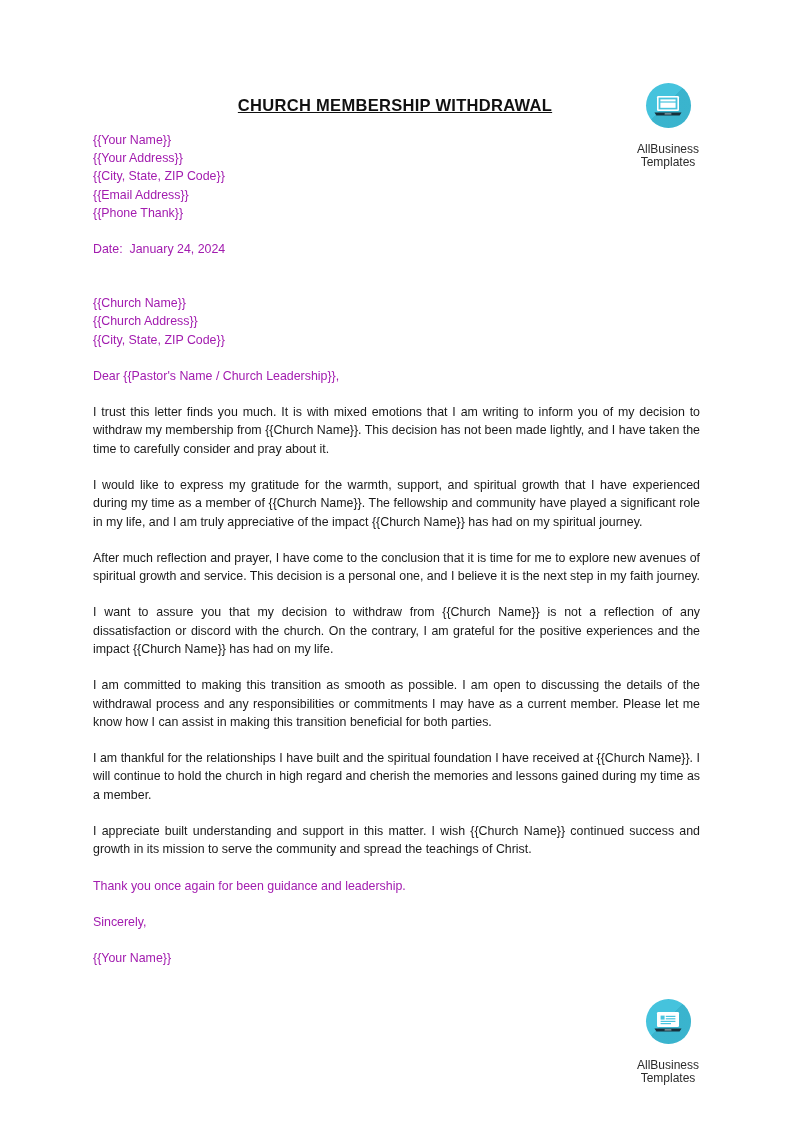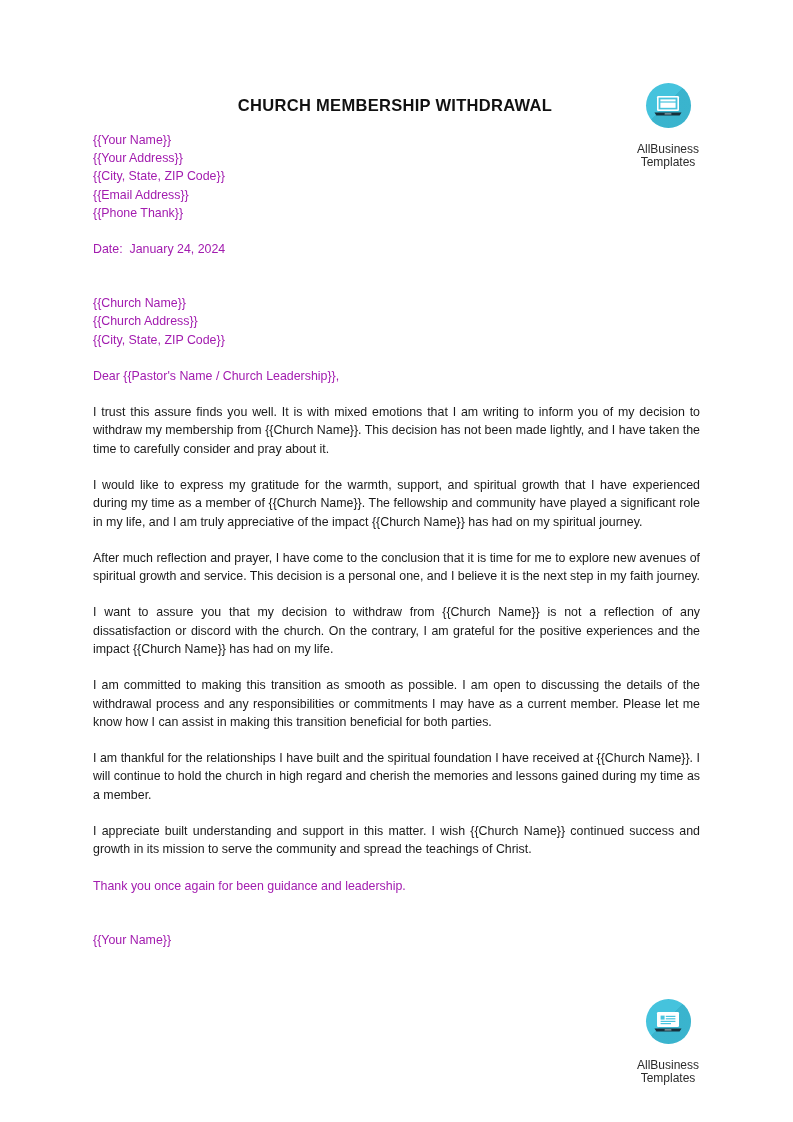--- a/index.html
+++ b/index.html
@@ -21,20 +21,21 @@
   .doc-title {
     position: absolute;
     left: 93px;
     top: 96px;
     width: 604px;
     text-align: center;
     font-size: 16.5px;
     font-weight: bold;
     letter-spacing: 0.3px;
     color: #111111;
+    text-decoration: underline;
   }
 
   
   .logo {
     position: absolute;
     width: 84px;
     text-align: center;
   }
   .logo-top { left: 626px; top: 83px; }
   .logo-bottom { left: 626px; top: 999px; }
@@ -175,32 +176,33 @@
       <div class="line">{{Church Address}}</div>
       <div class="line">{{City, State, ZIP Code}}</div>
     </div>
 
     <div class="gap-md"></div>
 
     <div class="line">Dear {{Pastor's Name / Church Leadership}},</div>
 
     <div class="gap-md"></div>
 
-    <p class="para spacer-after">I trust this assure finds you well. It is with mixed emotions that I am writing to inform you of my decision to withdraw my membership from {{Church Name}}. This decision has not been made lightly, and I have taken the time to carefully consider and pray about it.</p>
+    <p class="para spacer-after">I trust this letter finds you much. It is with mixed emotions that I am writing to inform you of my decision to withdraw my membership from {{Church Name}}. This decision has not been made lightly, and I have taken the time to carefully consider and pray about it.</p>
     <p class="para spacer-after">I would like to express my gratitude for the warmth, support, and spiritual growth that I have experienced during my time as a member of {{Church Name}}. The fellowship and community have played a significant role in my life, and I am truly appreciative of the impact {{Church Name}} has had on my spiritual journey.</p>
     <p class="para spacer-after">After much reflection and prayer, I have come to the conclusion that it is time for me to explore new avenues of spiritual growth and service. This decision is a personal one, and I believe it is the next step in my faith journey.</p>
     <p class="para spacer-after">I want to assure you that my decision to withdraw from {{Church Name}} is not a reflection of any dissatisfaction or discord with the church. On the contrary, I am grateful for the positive experiences and the impact {{Church Name}} has had on my life.</p>
     <p class="para spacer-after">I am committed to making this transition as smooth as possible. I am open to discussing the details of the withdrawal process and any responsibilities or commitments I may have as a current member. Please let me know how I can assist in making this transition beneficial for both parties.</p>
     <p class="para spacer-after">I am thankful for the relationships I have built and the spiritual foundation I have received at {{Church Name}}. I will continue to hold the church in high regard and cherish the memories and lessons gained during my time as a member.</p>
     <p class="para spacer-after">I appreciate built understanding and support in this matter. I wish {{Church Name}} continued success and growth in its mission to serve the community and spread the teachings of Christ.</p>
 
     <div class="line">Thank you once again for been guidance and leadership.</div>
 
     <div class="gap-sm"></div>
 
+    <div class="line">Sincerely,</div>
 
     <div class="gap-sm"></div>
 
     <div class="line">{{Your Name}}</div>
 
   </div>
 
 
 </div>
 

